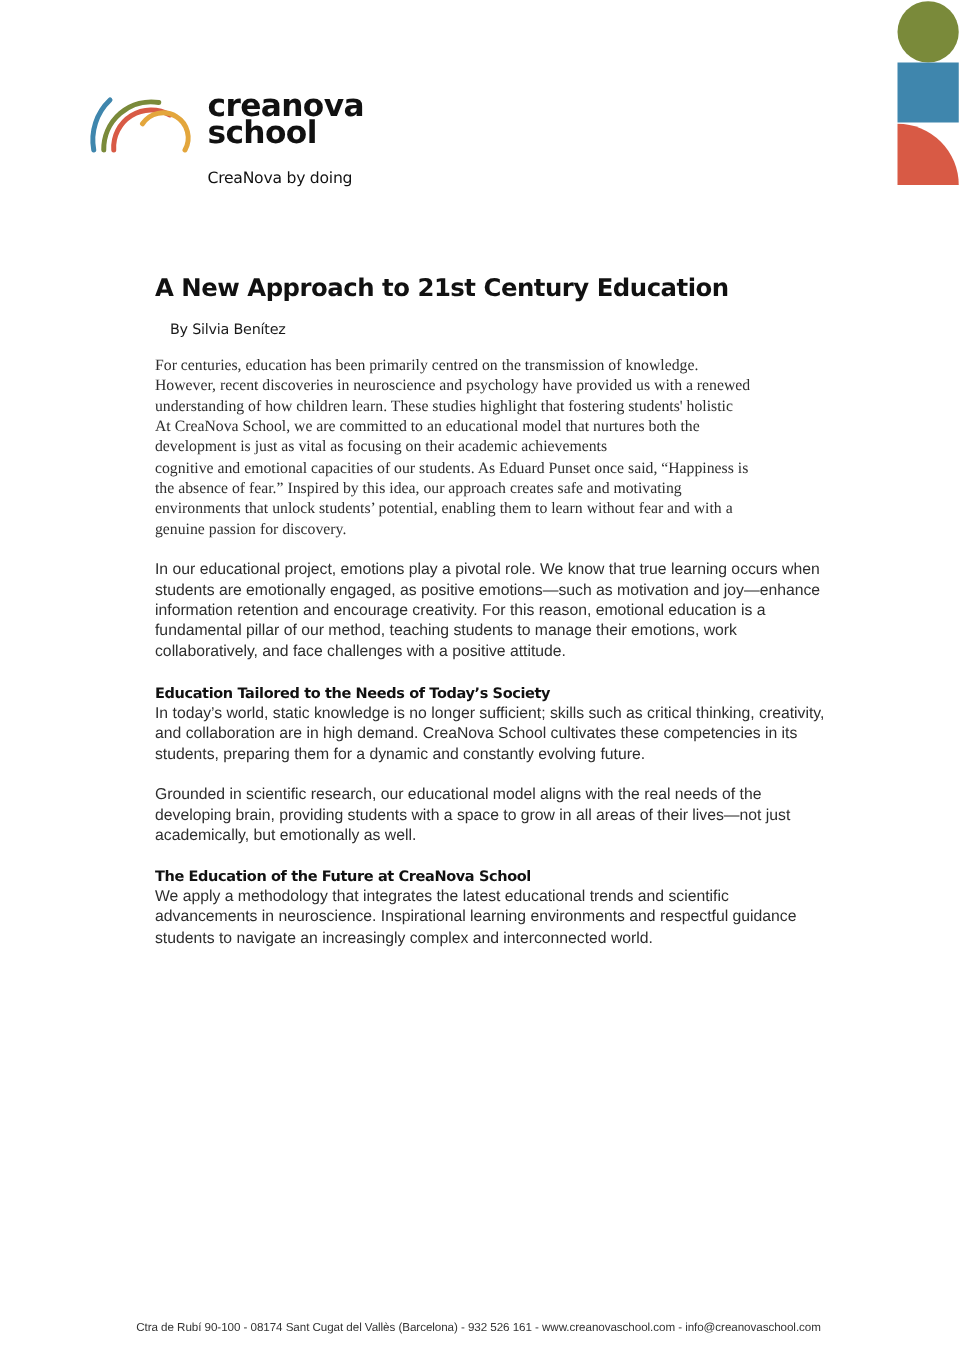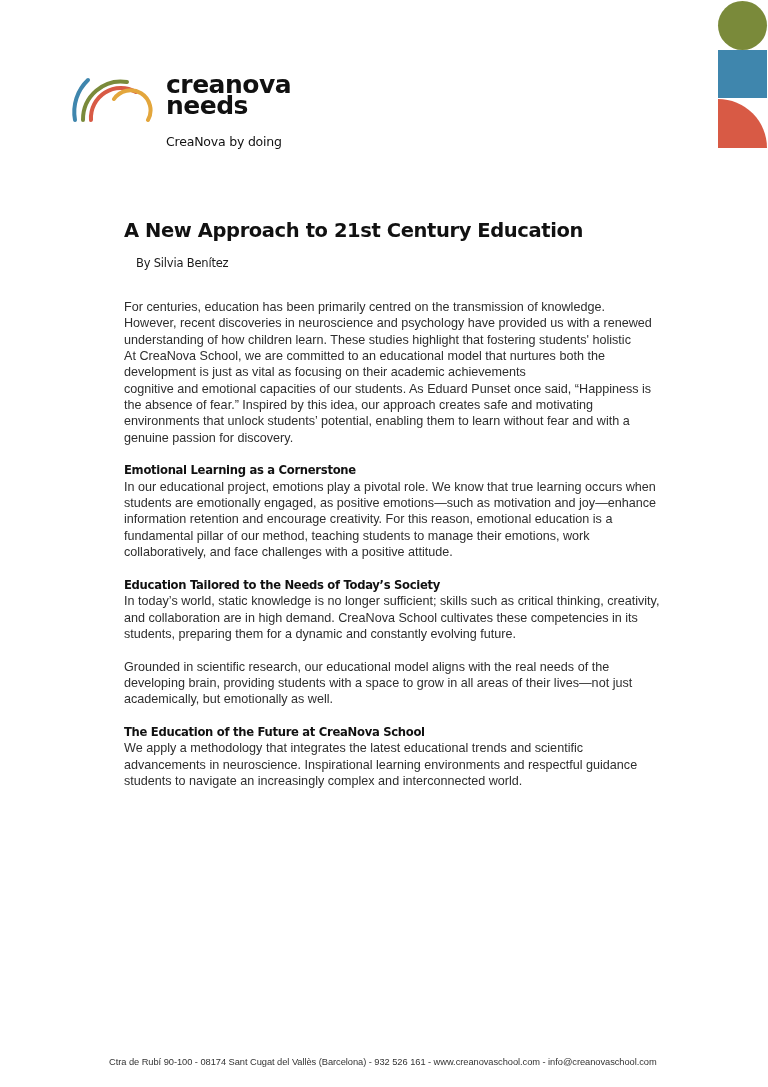--- a/index.html
+++ b/index.html
@@ -18,21 +18,21 @@
   .logo-mark { position: absolute; left: 0; top: 0; width: 84px; height: 52px; }
   .logo-word { position: absolute; left: 96px; top: 2px; font-family: "DejaVu Sans", sans-serif; font-weight: bold; font-size: 25px; line-height: 21px; color: #111; letter-spacing: -0.5px; }
   .logo-word div { white-space: nowrap; }
   .logo-tagline { position: absolute; left: 96px; top: 62px; font-family: "DejaVu Sans", sans-serif; font-size: 12.5px; color: #111; white-space: nowrap; letter-spacing: -0.2px; }
 
   .article { position: absolute; left: 124px; top: 218px; width: 560px; }
   .title { font-family: "DejaVu Sans", sans-serif; font-weight: bold; font-size: 19.5px; line-height: 26px; color: #111; margin: 0; letter-spacing: -0.4px; white-space: nowrap; }
   .byline { font-family: "DejaVu Sans", sans-serif; font-size: 11.5px; line-height: 15px; color: #1a1a1a; margin: 12px; letter-spacing: -0.2px; }
   .para { margin: 0; font-size: 12.6px; line-height: 16.35px; color: #2e2e2e; }
   .para .line { display: block; white-space: nowrap; }
-  .intro { margin-top: 28px; }
+  .intro { margin-top: 13px; font-family: Liberation Serif, serif; }
   .heading { font-family: "DejaVu Sans", sans-serif; font-weight: bold; font-size: 11.6px; line-height: 16.35px; color: #111; margin: 0; letter-spacing: -0.3px; white-space: nowrap; }
   .gap { height: 16.35px; }
 
   .footer { position: absolute; left: 109px; top: 1057px; width: 560px; font-size: 9.3px; color: #333; white-space: nowrap; letter-spacing: -0.05px; }
 </style>
 </head>
 <body>
 
 <div class="deco deco-circle" style="background:#7a8a3a"></div>
 <div class="deco deco-square" style="background:#3f86ad"></div>
@@ -40,21 +40,21 @@
 
 <div class="logo">
   <svg class="logo-mark" viewBox="0 0 84 52" width="84" height="52">
     <path d="M5 48 A44 44 0 0 1 18 8" fill="none" stroke="#3f86ad" stroke-width="4" stroke-linecap="round"></path>
     <path d="M13 48 A38 38 0 0 1 57 10" fill="none" stroke="#7a8a3a" stroke-width="4" stroke-linecap="round"></path>
     <path d="M21 48 A30 30 0 0 1 66 20" fill="none" stroke="#d85a45" stroke-width="4" stroke-linecap="round"></path>
     <path d="M44 27 A20 20 0 0 1 78 48" fill="none" stroke="#e3a63c" stroke-width="4" stroke-linecap="round"></path>
   </svg>
   <div class="logo-word">
     <div>creanova</div>
-    <div>needs</div>
+    <div>school</div>
   </div>
   <div class="logo-tagline">CreaNova by doing</div>
 </div>
 
 <div class="article">
   <h1 class="title">A New Approach to 21st Century Education</h1>
   <p class="byline">By Silvia Benítez</p>
 
   <p class="para intro">
     <span class="line">For centuries, education has been primarily centred on the transmission of knowledge.</span>
@@ -64,21 +64,20 @@
     <span class="line">development is just as vital as focusing on their academic achievements</span>
     <span class="line">cognitive and emotional capacities of our students. As Eduard Punset once said, “Happiness is</span>
     <span class="line">the absence of fear.” Inspired by this idea, our approach creates safe and motivating</span>
     <span class="line">environments that unlock students’ potential, enabling them to learn without fear and with a</span>
     <span class="line">genuine passion for discovery.</span>
   </p>
 
   <div class="gap"></div>
 
   <section>
-    <h2 class="heading">Emotional Learning as a Cornerstone</h2>
     <p class="para">
       <span class="line">In our educational project, emotions play a pivotal role. We know that true learning occurs when</span>
       <span class="line">students are emotionally engaged, as positive emotions—such as motivation and joy—enhance</span>
       <span class="line">information retention and encourage creativity. For this reason, emotional education is a</span>
       <span class="line">fundamental pillar of our method, teaching students to manage their emotions, work</span>
       <span class="line">collaboratively, and face challenges with a positive attitude.</span>
     </p>
   </section>
 
   <div class="gap"></div>

